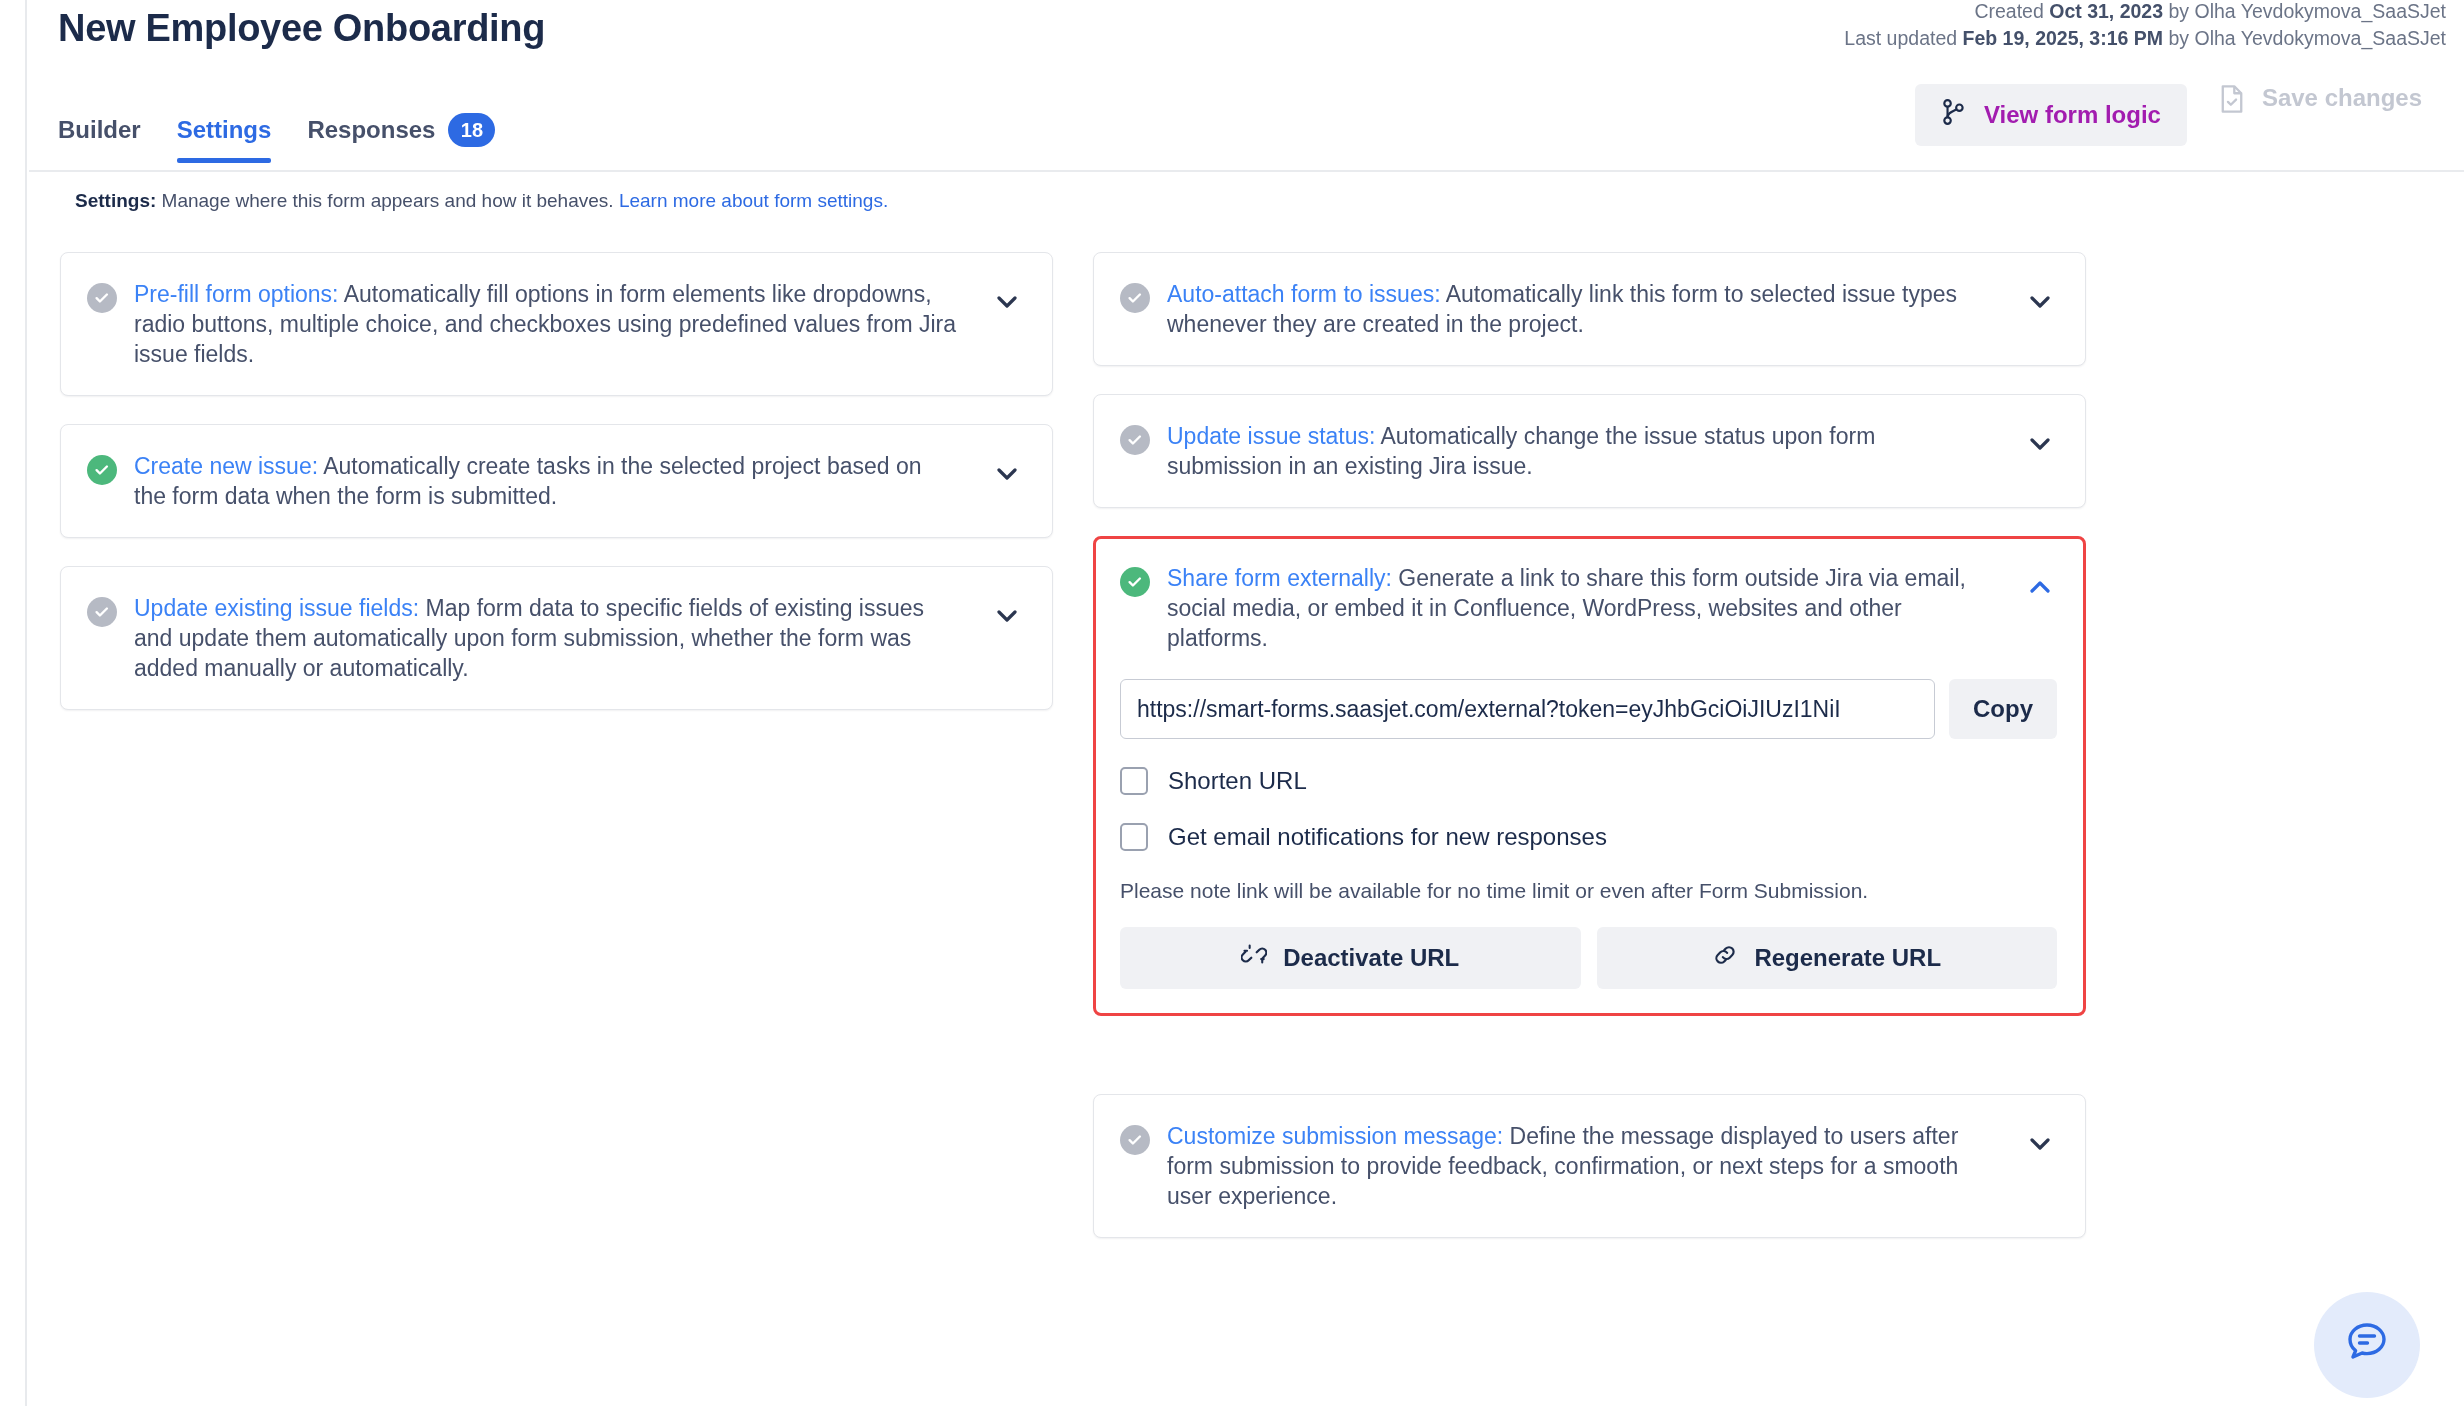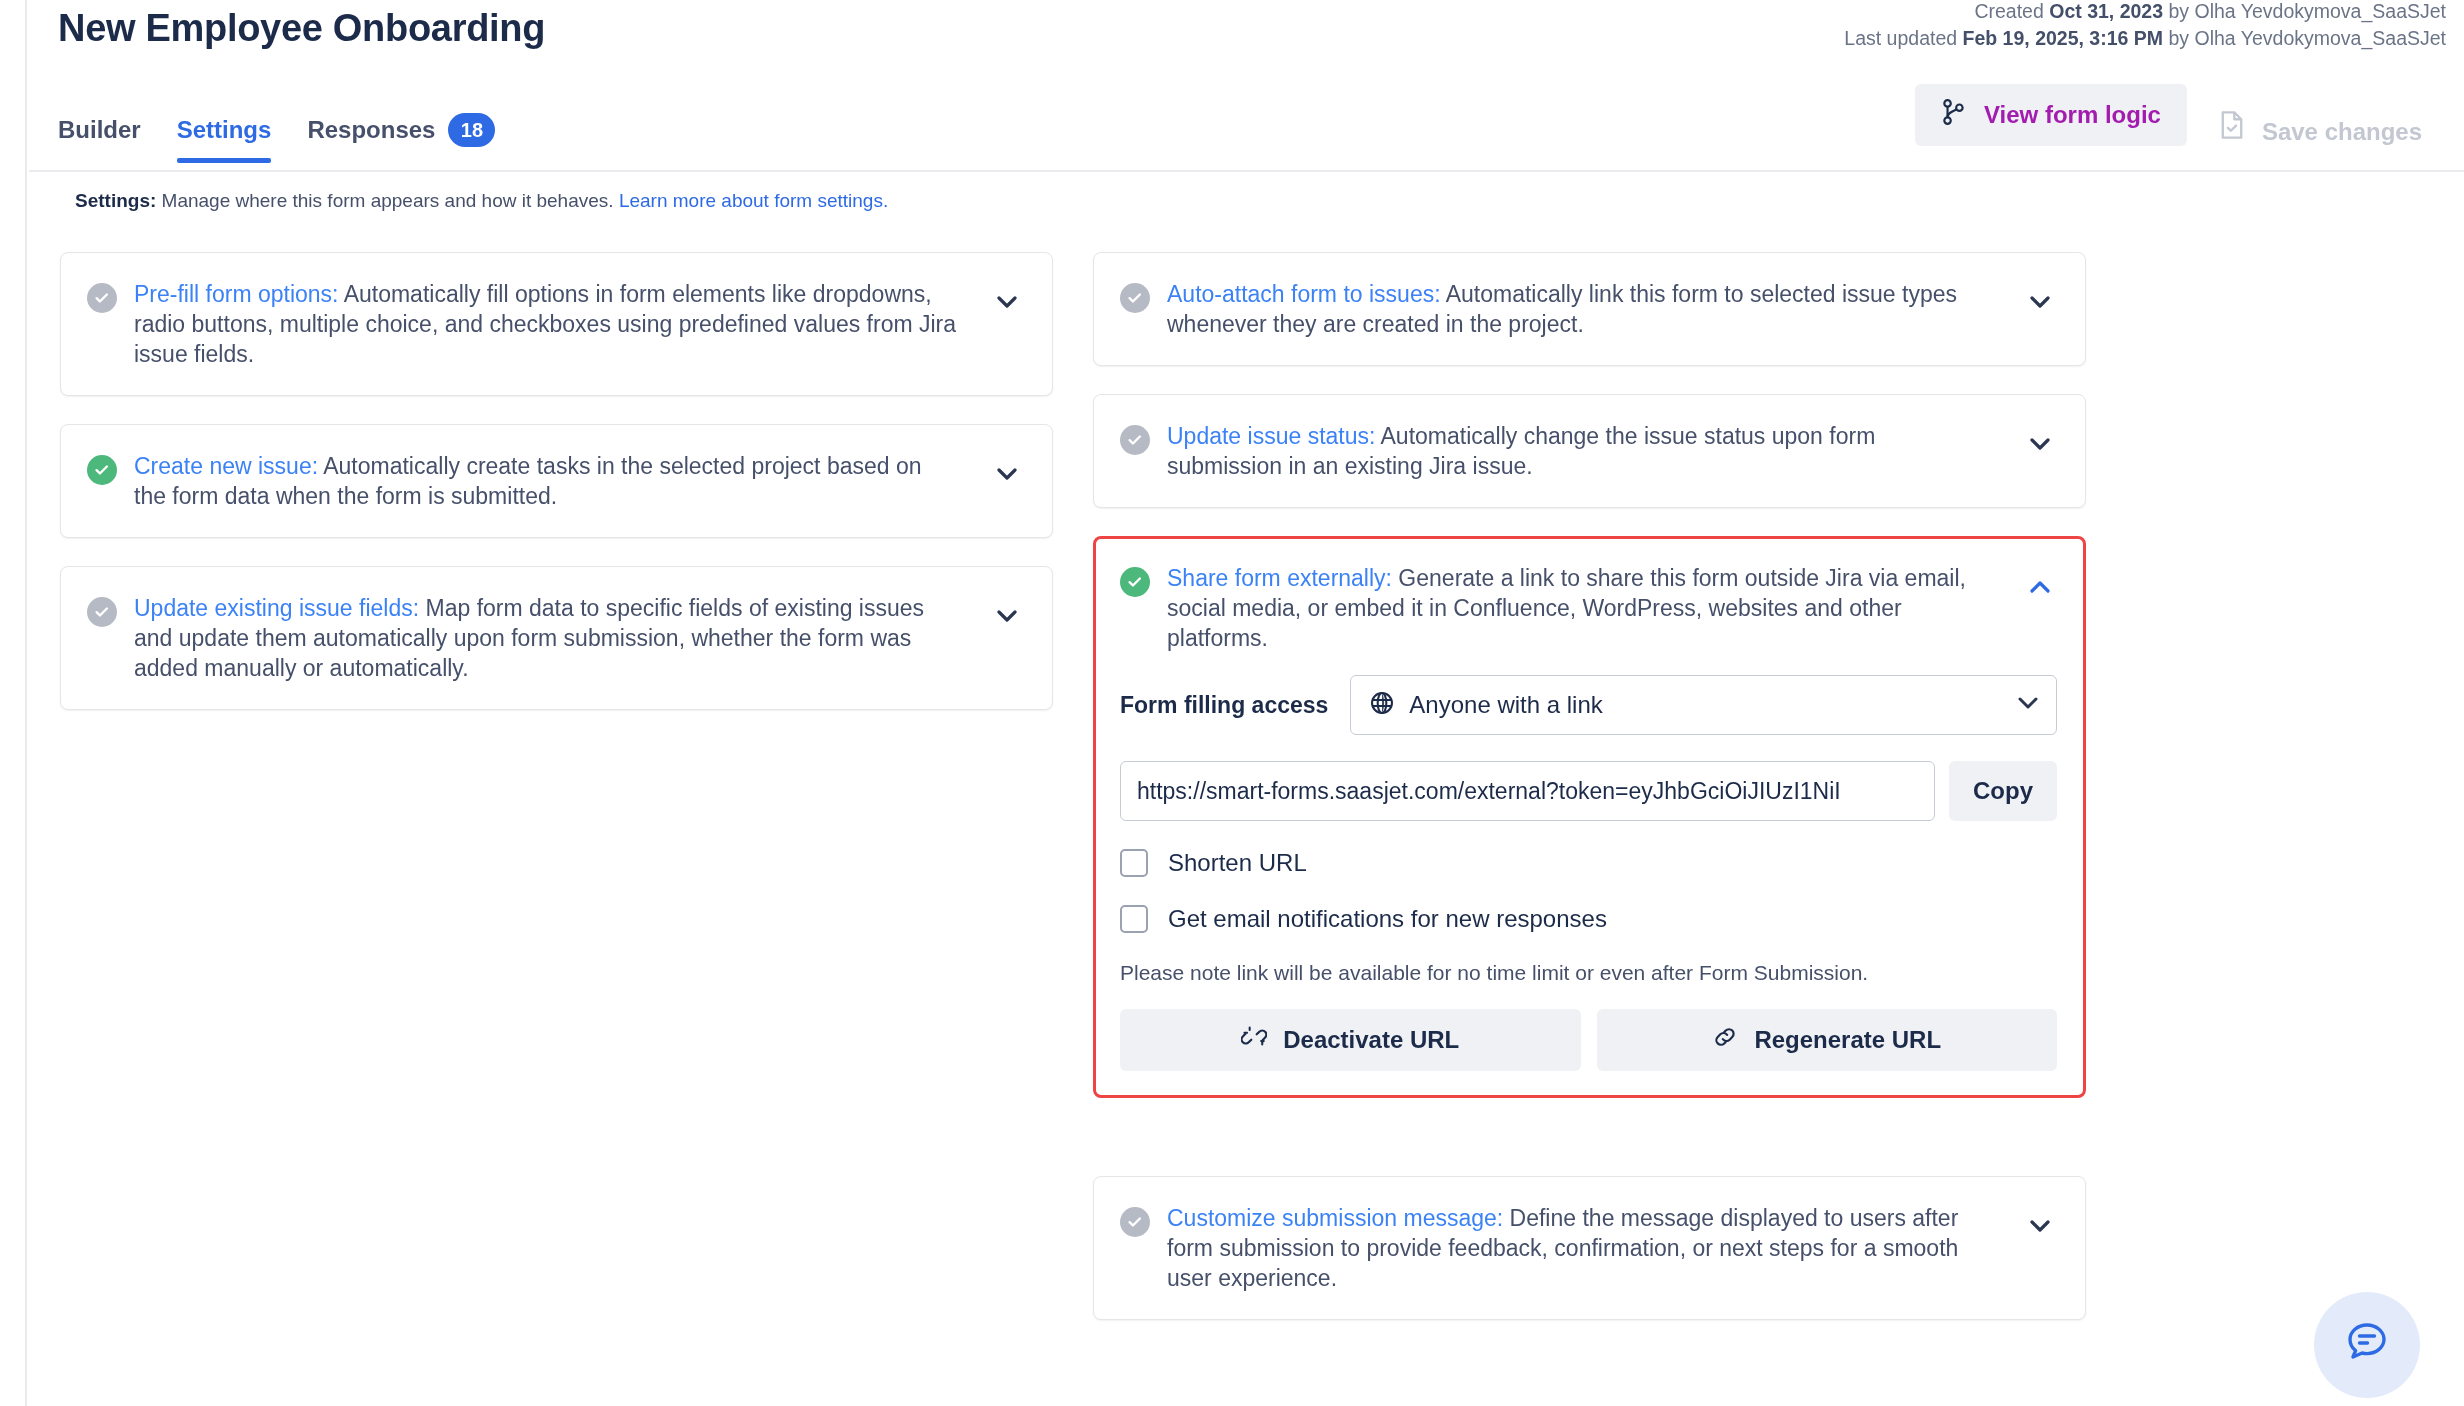--- a/index.html
+++ b/index.html
@@ -120,21 +120,21 @@
     background: #f0f1f4;
     color: #a21caf;
     font-family: inherit;
     font-size: 24px;
     font-weight: bold;
     cursor: pointer;
     white-space: nowrap;
   }
   .btn-disabled {
     display: flex;
-    align-items: flex-end;
+    align-items: flex-start;
     gap: 17px;
     height: 62px;
     padding: 0 26px;
     border: none;
     border-radius: 6px;
     background: transparent;
     color: #c3c7d1;
     font-family: inherit;
     font-size: 24px;
     font-weight: bold;
@@ -524,39 +524,20 @@
           </div>
           <span class="chev">
             <svg width="20" height="13" viewBox="0 0 20 13">
                 <path d="M2 11l8-8 8 8" stroke="#2d6ae3" stroke-width="3.2" fill="none" stroke-linecap="round" stroke-linejoin="round"></path>
               </svg>
           </span>
         </div>
 
         <div class="card-body">
 
-          <div class="access-row">
-            <span class="access-label">Form filling access</span>
-            <div class="select">
-              <span>
-                <svg width="26" height="26" viewBox="0 0 24 24" fill="none">
-                  <circle cx="12" cy="12" r="9.2" stroke="#1c2b4a" stroke-width="1.9"></circle>
-                  <ellipse cx="12" cy="12" rx="4" ry="9.2" stroke="#1c2b4a" stroke-width="1.9"></ellipse>
-                  <path d="M3.3 9.3h17.4M3.3 14.7h17.4" stroke="#1c2b4a" stroke-width="1.9"></path>
-                  <path d="M12 3c2.6 3 2.6 15 0 18" fill="#1c2b4a" opacity="0.85"></path>
-                </svg>
-              </span>
-              <span class="select-value">Anyone with a link</span>
-              <span class="chev-sel">
-                <svg width="20" height="13" viewBox="0 0 20 13">
-                    <path d="M2 2l8 8 8-8" stroke="#2b3650" stroke-width="3" fill="none" stroke-linecap="round" stroke-linejoin="round"></path>
-                  </svg>
-              </span>
-            </div>
-          </div>
 
           <div class="url-row">
             <input class="url-input" type="text" value="https://smart-forms.saasjet.com/external?token=eyJhbGciOiJIUzI1NiI" style="">
             <button class="btn-copy">Copy</button>
           </div>
 
           <div class="cb-row">
             <span class="cb-box"></span>
             <span class="cb-label">Shorten URL</span>
           </div>

